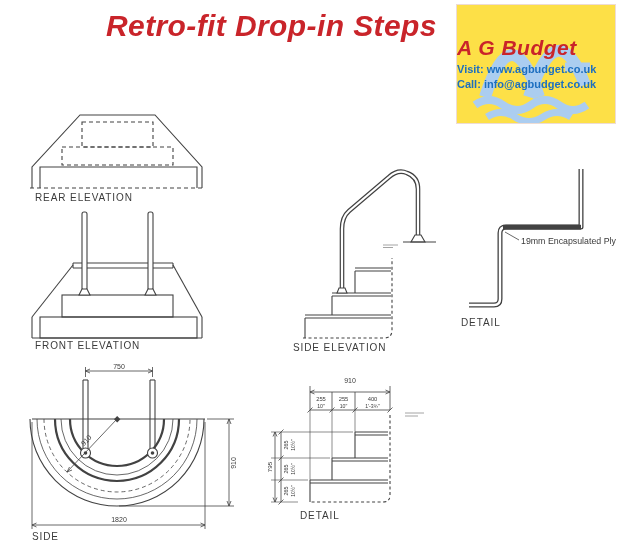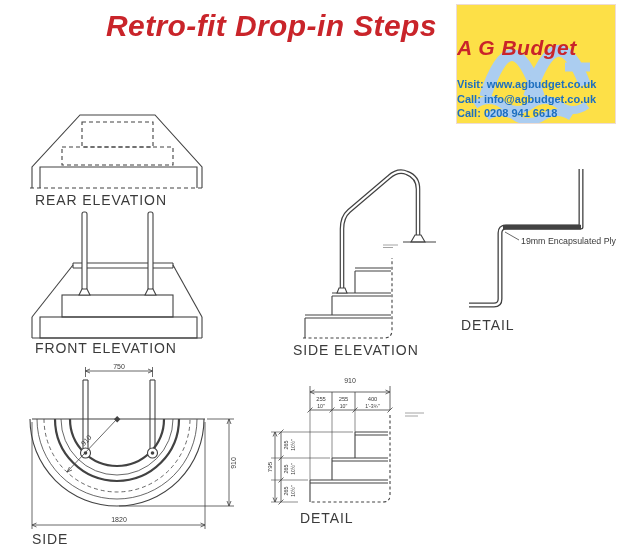--- a/index.html
+++ b/index.html
@@ -8,23 +8,23 @@
 
   #title{position:absolute;left:106px;top:9px;font-size:30px;font-style:italic;
          font-weight:bold;color:var(--red);letter-spacing:.4px;white-space:nowrap}
 
   #logo{position:absolute;left:456px;top:4px;width:158px;height:118px;
         border:1px solid var(--border);text-align:left;overflow:hidden;background:#fde047}
   #logo .wm{position:absolute;left:0;top:0;z-index:0}
   #logo .name{position:relative;z-index:1;margin-top:31px;font-size:21px;font-weight:bold;
               font-style:italic;color:var(--red);letter-spacing:.5px}
   #logo .contact{position:relative;z-index:1;font-size:11px;font-weight:bold;
-                 color:var(--blue);line-height:14.5px;margin-top:17px}
-
-  .lab{position:absolute;font-size:14px;letter-spacing:.9px;color:#3b3b3b;white-space:nowrap}
+                 color:var(--blue);line-height:14.5px;margin-top:2px}
+
+  .lab{position:absolute;font-size:10px;letter-spacing:.9px;color:#3b3b3b;white-space:nowrap}
 
   svg.draw{position:absolute;overflow:visible}
   .draw path,.draw line,.draw rect,.draw circle{stroke:var(--line);fill:none;stroke-width:1.1}
   .draw .thin{stroke-width:.8}
   .draw .xthin{stroke-width:.6}
   .draw .thick{stroke-width:2.2}
   .draw .dash{stroke-dasharray:4 3}
   .draw .dash2{stroke-dasharray:3 2.5}
   .draw .fill{fill:var(--line);stroke:none}
   .draw .wfill{fill:#fff;stroke:var(--line)}
@@ -47,21 +47,20 @@
       <path d="M72,92 Q100,6 128,80" stroke-width="12"></path>
       <path d="M108,62 L133,62" stroke-width="9"></path>
       <path d="M18,100 Q32,90 46,100 T74,100 T102,100 T130,100" stroke-width="8"></path>
       <path d="M30,112 Q44,103 58,112 T86,112 T114,112" stroke-width="7"></path>
     </g>
   </svg>
   <div class="name">A G Budget</div>
   <div class="contact">
     <div>Visit: www.agbudget.co.uk</div>
     <div>Call: info@agbudget.co.uk</div>
-    <div>Call: 0208 941 6618</div>
   </div>
 </div>
 
 <svg class="draw" style="left:25px;top:100px" width="195" height="100" viewBox="0 0 195 100">
   <path d="M7,88 L7,67 L55,15 L130,15 L177,67 L177,88"></path>
   <line class="dash" x1="5" y1="88" x2="179" y2="88"></line>
   <rect class="dash" x="57" y="22" width="71" height="25"></rect>
   <rect class="dash" x="37" y="47" width="111" height="18"></rect>
   <path d="M15,88 L15,67 L172,67 L172,88"></path>
 </svg>

